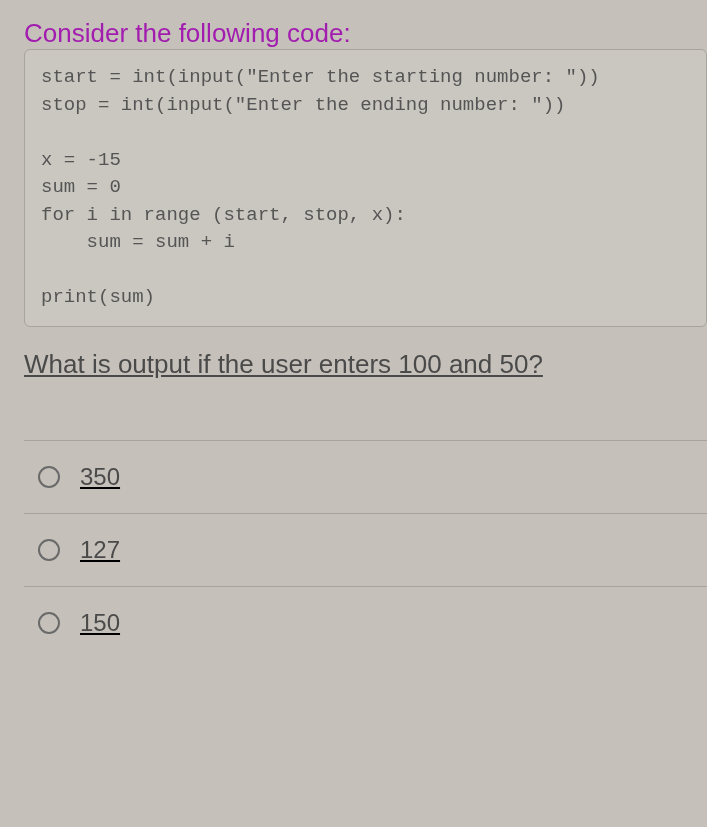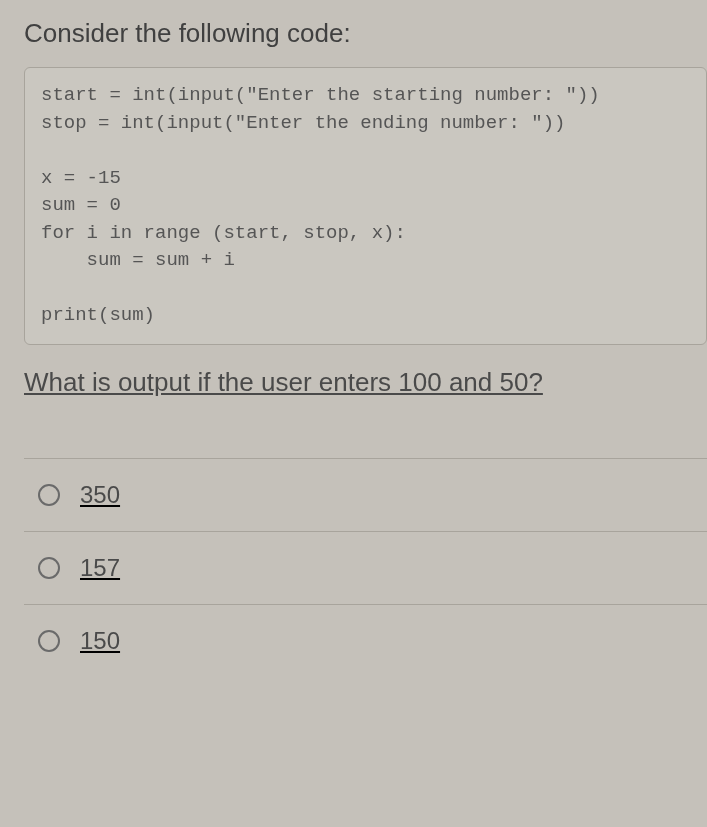--- a/index.html
+++ b/index.html
@@ -10,22 +10,21 @@
     body {
       width: 707px;
       height: 827px;
       background: #c5c1ba;
       font-family: Arial, sans-serif;
       padding: 18px 0 0 24px;
       overflow: hidden;
     }
     .question-intro {
       font-size: 26px;
-      color: #404040;
-      margin-bottom: 18px;
+      color: #a21caf;
       font-weight: 400;
     }
     .code-block {
       background: #cac7c0;
       border: 1px solid #a8a49c;
       border-radius: 6px;
       padding: 14px 16px;
       margin-bottom: 22px;
       font-family: 'Courier New', monospace;
       font-size: 19px;
@@ -81,19 +80,19 @@
 
 <div class="question-text">What is output if the user enters 100 and 50?</div>
 
 <div class="options">
   <div class="option">
     <div class="radio-circle"></div>
     <div class="option-label">350</div>
   </div>
   <div class="option">
     <div class="radio-circle"></div>
-    <div class="option-label">157</div>
+    <div class="option-label">127</div>
   </div>
   <div class="option">
     <div class="radio-circle"></div>
     <div class="option-label">150</div>
   </div>
 </div>
 
 </body></html>

